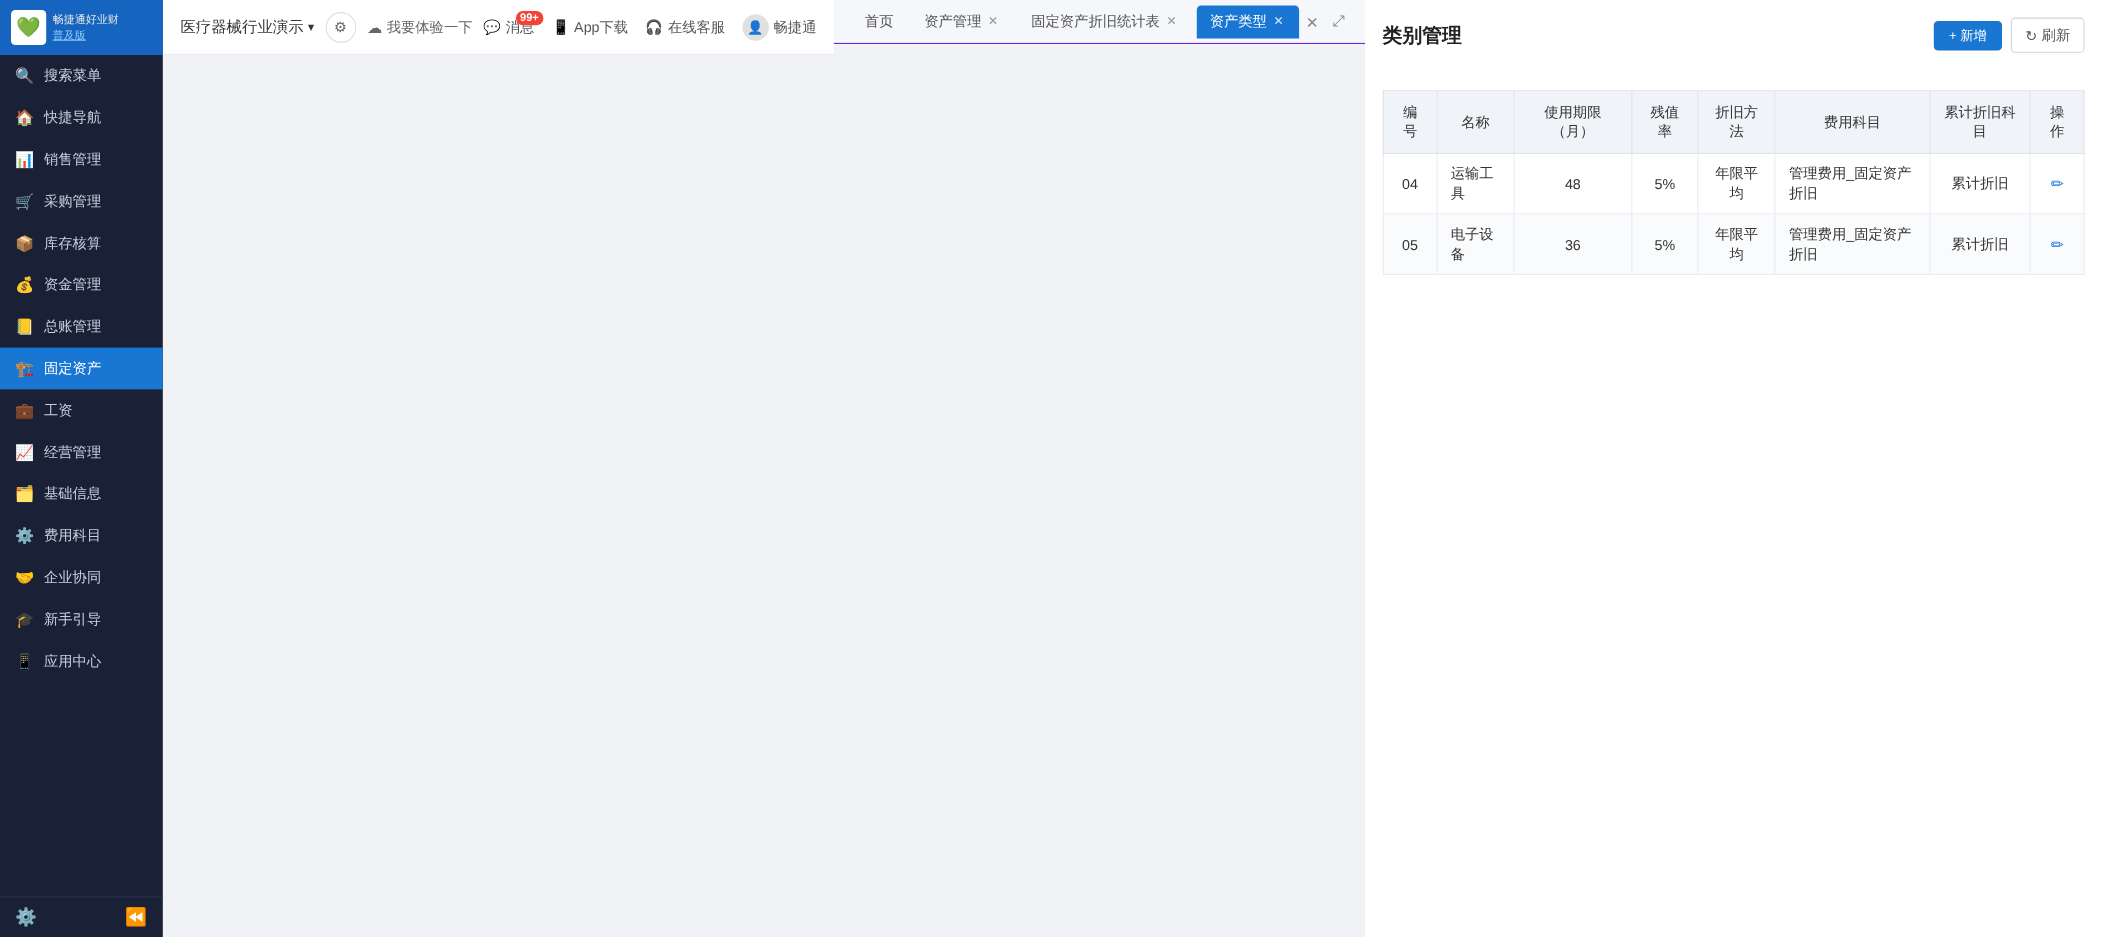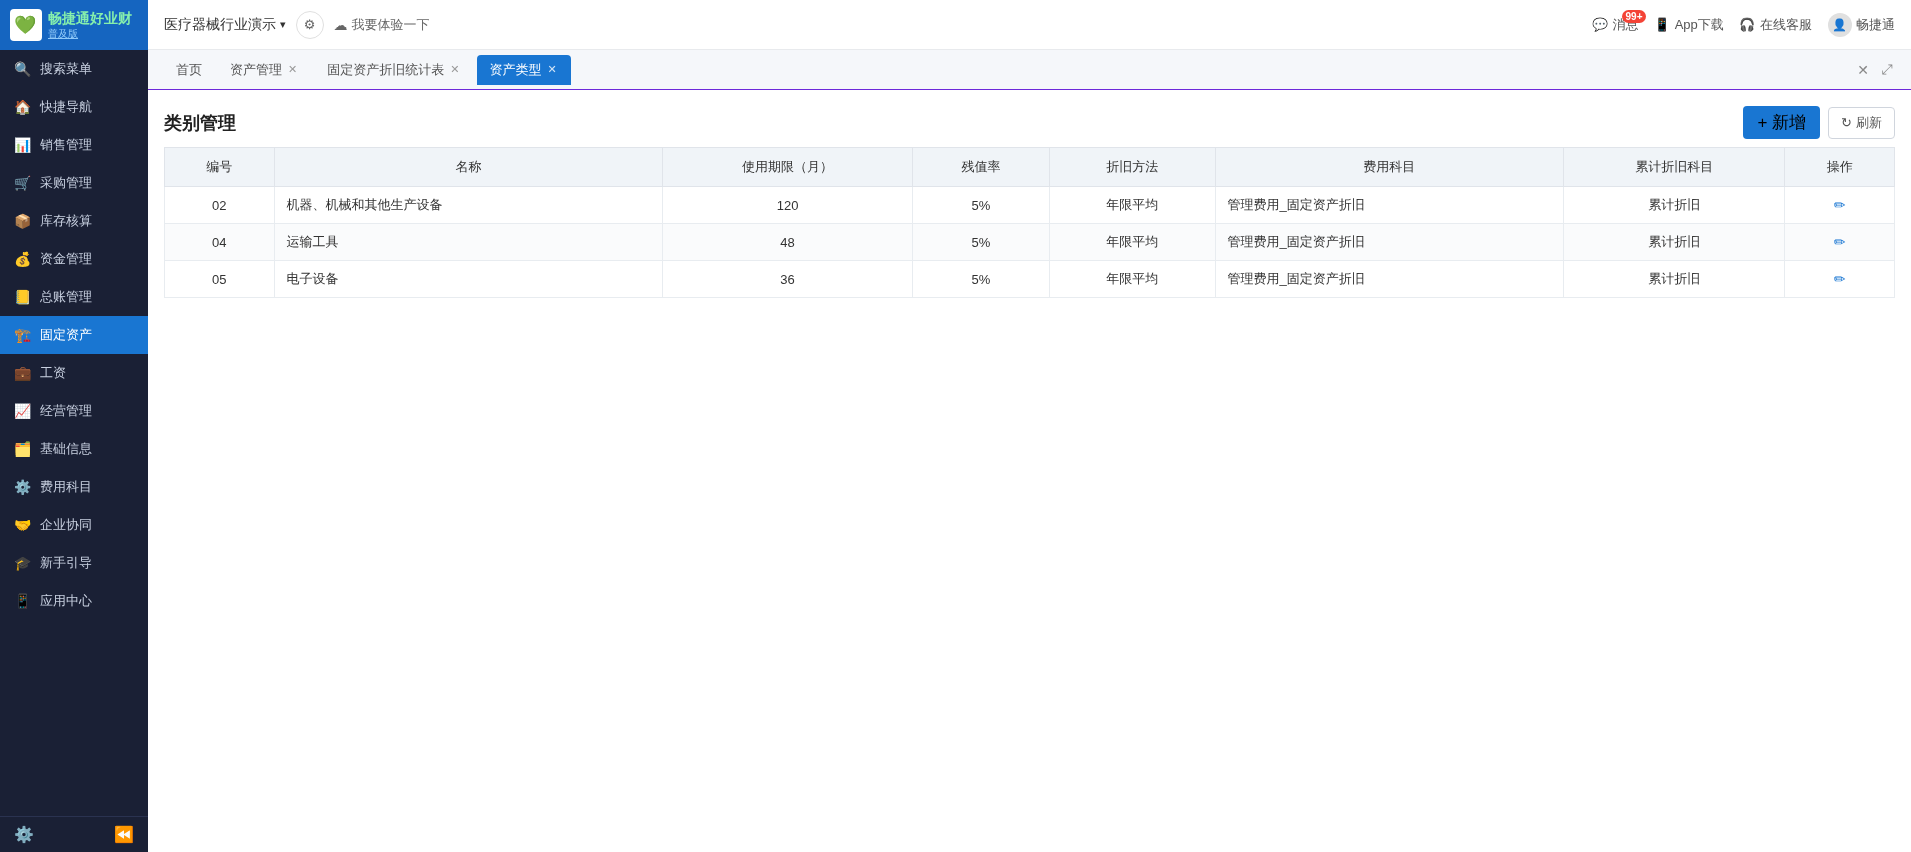--- a/index.html
+++ b/index.html
@@ -17,23 +17,23 @@
     }
     .sidebar-logo {
       background: #1565c0;
       padding: 8px 10px;
       display: flex;
       align-items: center;
       gap: 6px;
       height: 50px;
     }
     .sidebar-logo-text {
-      color: #86efac;
-      font-size: 14px;
-      font-weight: bold;
+      color: #e5e5e5;
+      font-size: 10px;
+      font-weight: normal;
       line-height: 1.3;
     }
     .sidebar-logo-sub {
       color: #90caf9;
       font-size: 10px;
       text-decoration: underline;
     }
     .sidebar-nav {
       flex: 1;
       overflow-y: auto;
@@ -68,21 +68,20 @@
       display: flex;
       align-items: center;
       justify-content: space-between;
       padding: 8px 14px;
     }
 
     
     .main {
       flex: 1;
       display: flex;
-      flex-direction: column;
       overflow: hidden;
     }
 
     
     .topbar {
       background: #fff;
       height: 50px;
       display: flex;
       align-items: center;
       padding: 0 16px;
@@ -207,40 +206,40 @@
       overflow-y: auto;
       padding: 16px;
       background: #fff;
     }
 
     
     .page-header {
       display: flex;
       align-items: center;
       justify-content: space-between;
-      margin-bottom: 8px;
+      margin-bottom: 34px;
     }
     .page-title {
       font-size: 18px;
       font-weight: bold;
       color: #222;
     }
     .page-actions {
       display: flex;
       align-items: center;
       gap: 8px;
     }
     .btn-new {
       background: #1976d2;
-      color: #000000;
+      color: #ffffff;
       border: none;
       padding: 5px 14px;
       border-radius: 4px;
       cursor: pointer;
-      font-size: 17px;
+      font-size: 12px;
       display: flex;
       align-items: center;
       gap: 4px;
     }
     .btn-refresh {
       background: #fff;
       color: #555;
       border: 1px solid #d0d5dd;
       padding: 6px 12px;
       border-radius: 4px;
@@ -439,30 +438,20 @@
           <th>名称</th>
           <th>使用期限（月）</th>
           <th>残值率</th>
           <th>折旧方法</th>
           <th>费用科目</th>
           <th>累计折旧科目</th>
           <th>操作</th>
         </tr>
       </thead>
       <tbody id="table-body">
-          <tr>
-    <td class="td-code">02</td>
-    <td class="td-name">机器、机械和其他生产设备</td>
-    <td>120</td>
-    <td>5%</td>
-    <td>年限平均</td>
-    <td class="td-subject">管理费用_固定资产折旧</td>
-    <td class="td-accum">累计折旧</td>
-    <td><span class="edit-icon">✏</span></td>
-  </tr>
           <tr>
     <td class="td-code">04</td>
     <td class="td-name">运输工具</td>
     <td>48</td>
     <td>5%</td>
     <td>年限平均</td>
     <td class="td-subject">管理费用_固定资产折旧</td>
     <td class="td-accum">累计折旧</td>
     <td><span class="edit-icon">✏</span></td>
   </tr>

